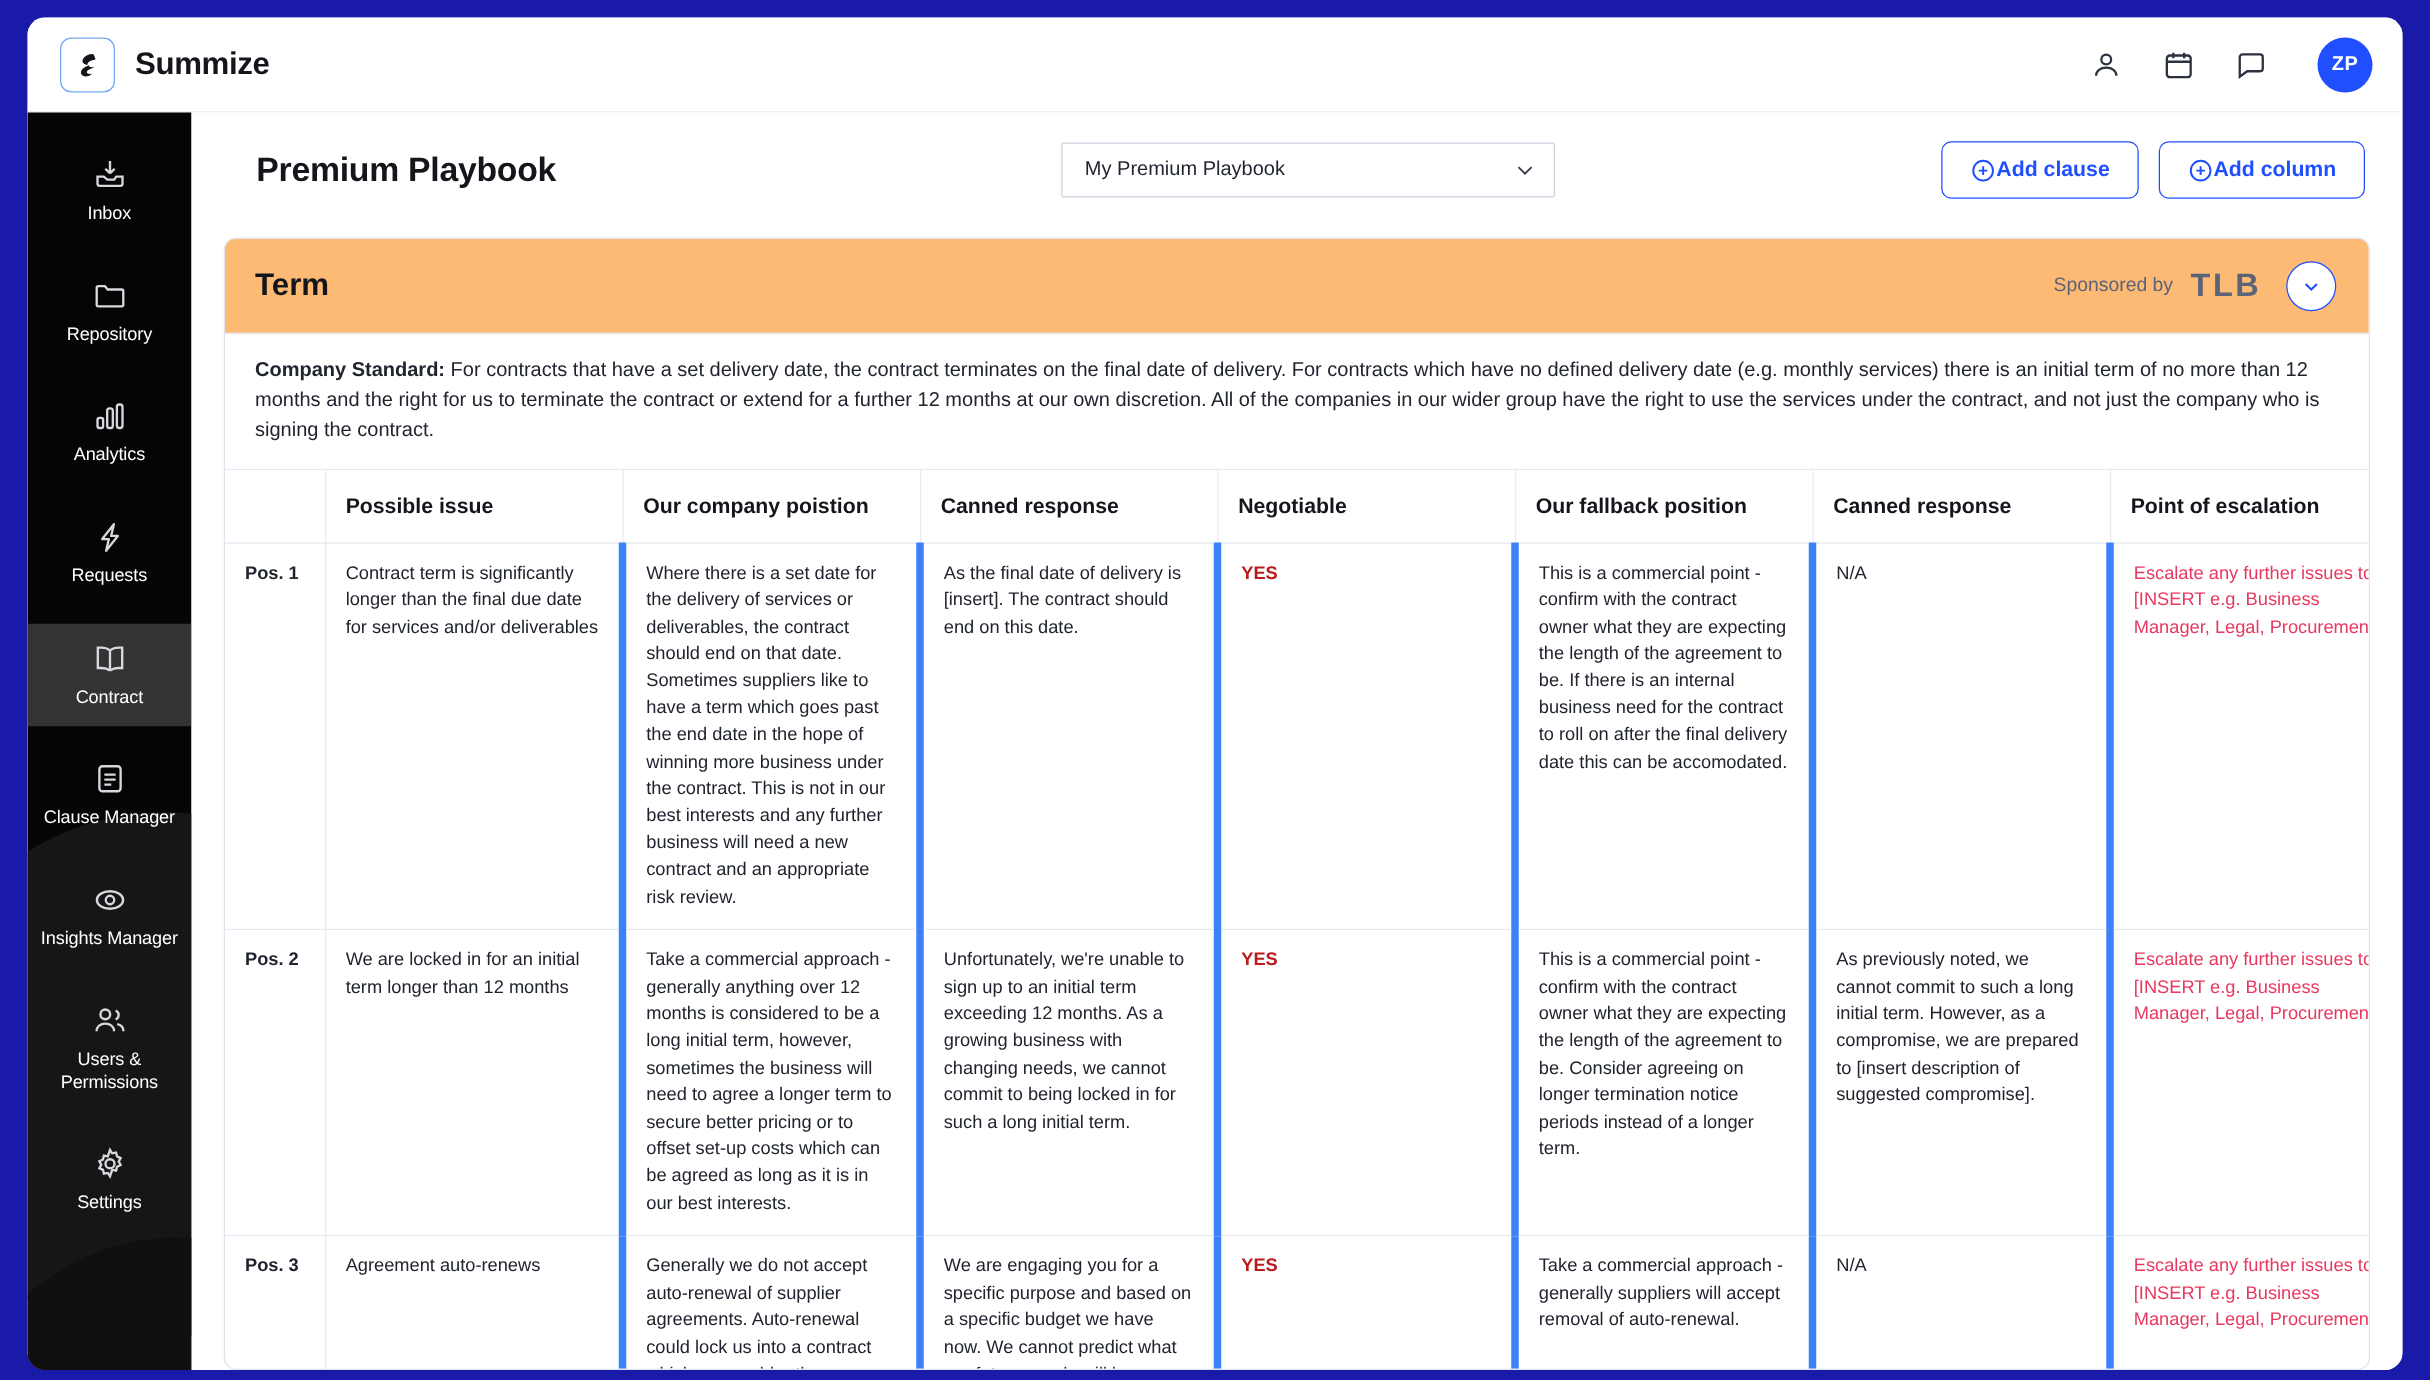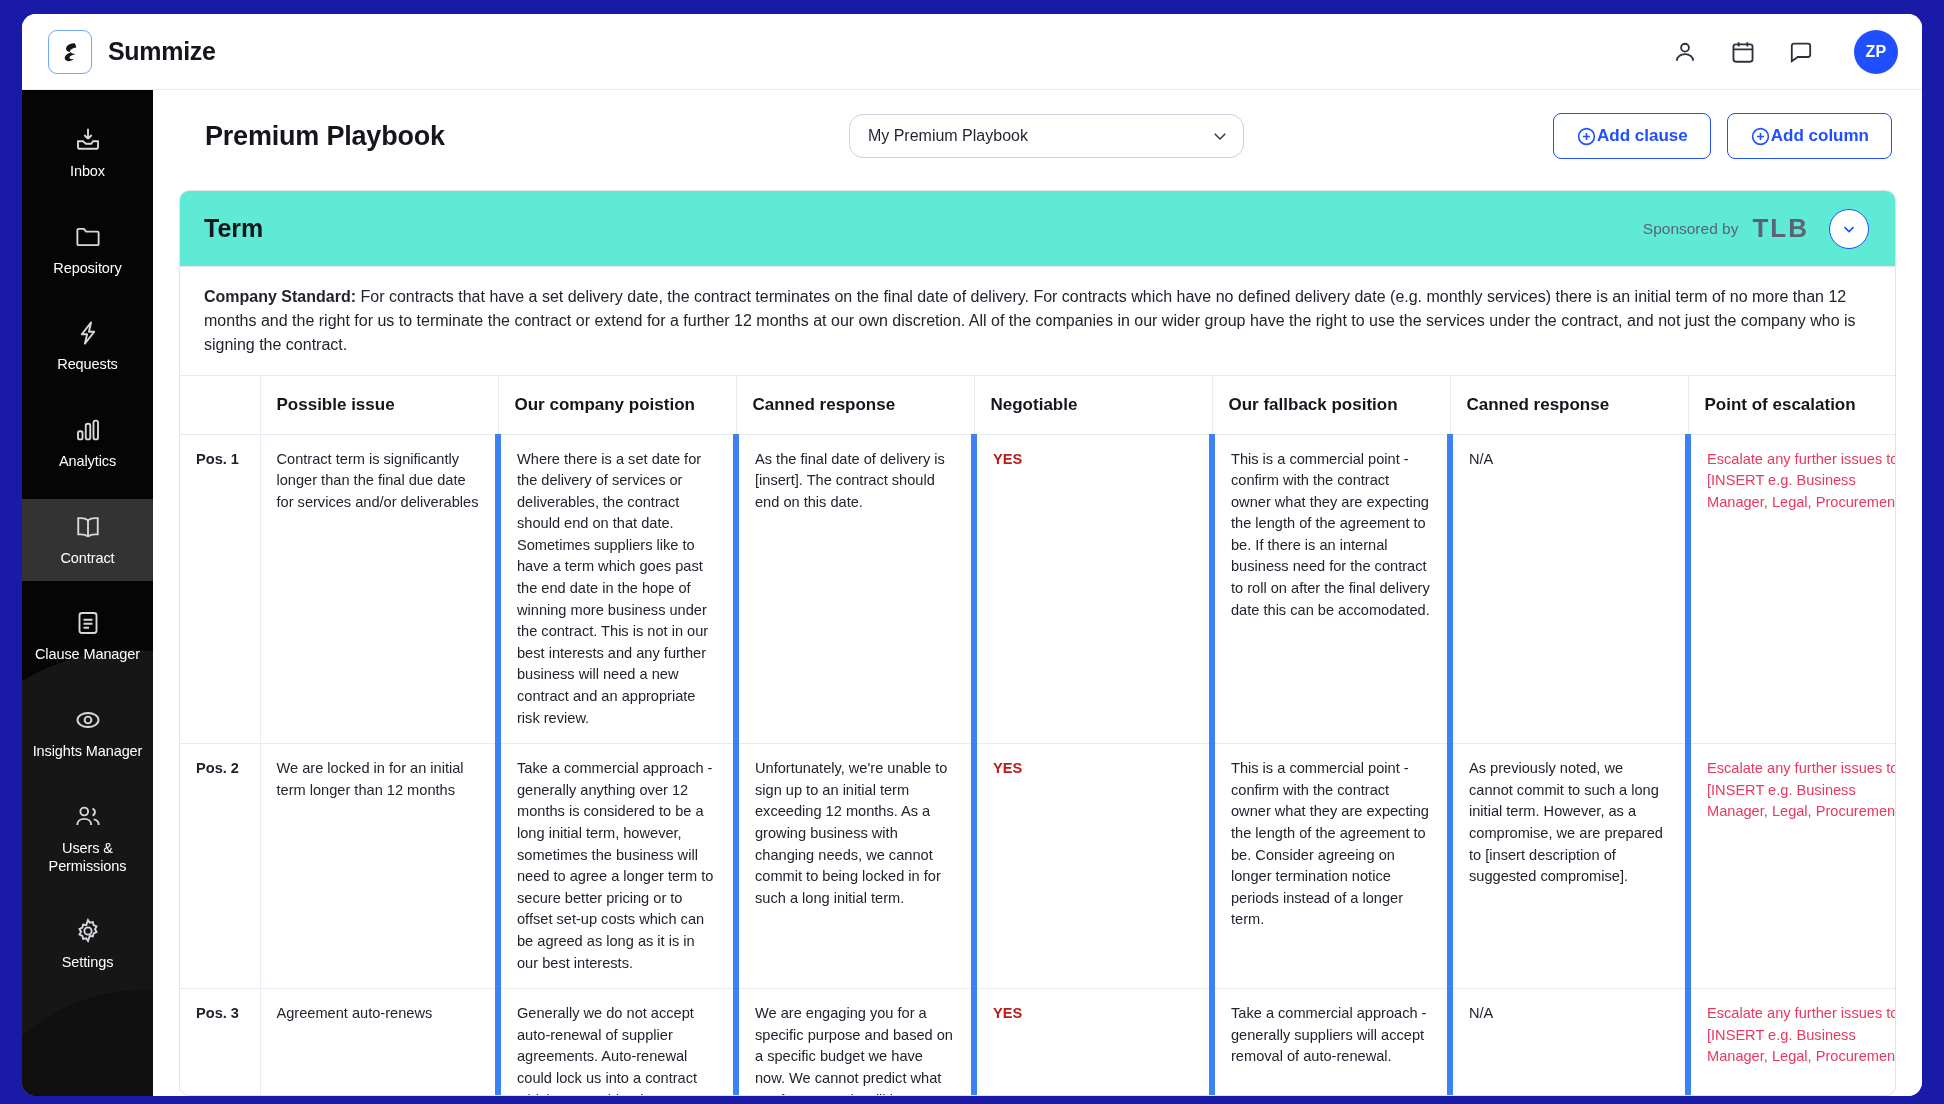--- a/index.html
+++ b/index.html
@@ -104,21 +104,21 @@
   }
   .page-head {
     height: 92px; min-height: 92px;
     display: flex; align-items: center; gap: 24px;
     padding-left: 26px;
   }
   .page-title { font-size: 27px; font-weight: bold; color: #14161c; letter-spacing: -0.2px; }
   .select-wrap {
     margin-left: 380px;
     width: 395px; height: 44px;
-    border: 1px solid #ccd1dd; border-radius: 14px;
+    border: 1px solid #ccd1dd; border-radius: 2px;
     display: flex; align-items: center;
     padding: 0 14px 0 18px;
     background: #fff; cursor: pointer;
   }
   .select-value { flex: 1; font-size: 16px; color: #1f2430; }
   .chev { width: 18px; height: 18px; color: #333a4a; }
   .head-spacer { flex: 1; }
   .head-btns { display: flex; gap: 16px; padding-right: 4px; }
   .btn {
     height: 46px; border: 1.5px solid #1f4fff; border-radius: 8px;
@@ -133,21 +133,21 @@
   
   .card {
     flex: 1; min-height: 0;
     border: 1px solid #dfe3ec; border-radius: 10px;
     margin: 8px 0 0 0;
     display: flex; flex-direction: column;
     overflow: hidden;
     background: #fff;
   }
   .card-head {
-    background: #5eead4;
+    background: #fdba74;
     height: 76px; min-height: 76px;
     display: flex; align-items: center;
     padding: 0 26px 0 24px;
     border-bottom: 1px solid #e5e9f1;
   }
   .card-title { font-size: 25px; font-weight: bold; color: #14161c; }
   .card-head-spacer { flex: 1; }
   .sponsored {
     display: flex; align-items: center; gap: 14px;
   }
@@ -248,33 +248,33 @@
       </div>
 
       <div class="nav-item">
         <svg class="nav-ico" viewBox="0 0 24 24" fill="none" stroke="currentColor" stroke-width="1.5">
           <path d="M3.5 6.5a1 1 0 011-1h4.2l1.8 2.2h9a1 1 0 011 1v8.8a1 1 0 01-1 1h-15a1 1 0 01-1-1V6.5z"></path>
         </svg>
         <div class="nav-label">Repository</div>
       </div>
 
       <div class="nav-item">
-        <svg class="nav-ico" viewBox="0 0 24 24" fill="none" stroke="currentColor" stroke-width="1.5" stroke-linejoin="round">
-          <path d="M14.5 3.5L7 13h4.3l-1.8 7.5L17 11h-4.3l1.8-7.5z"></path>
-        </svg>
-        <div class="nav-label">Requests</div>
-      </div>
-
-      <div class="nav-item">
         <svg class="nav-ico" viewBox="0 0 24 24" fill="none" stroke="currentColor" stroke-width="1.5">
           <rect x="4" y="13" width="3.6" height="6.5" rx="1.3"></rect>
           <rect x="10.2" y="7" width="3.6" height="12.5" rx="1.5"></rect>
           <rect x="16.4" y="4.5" width="3.6" height="15" rx="1.6"></rect>
         </svg>
         <div class="nav-label">Analytics</div>
+      </div>
+
+      <div class="nav-item">
+        <svg class="nav-ico" viewBox="0 0 24 24" fill="none" stroke="currentColor" stroke-width="1.5" stroke-linejoin="round">
+          <path d="M14.5 3.5L7 13h4.3l-1.8 7.5L17 11h-4.3l1.8-7.5z"></path>
+        </svg>
+        <div class="nav-label">Requests</div>
       </div>
 
       <div class="nav-item active">
         <svg class="nav-ico" viewBox="0 0 24 24" fill="none" stroke="currentColor" stroke-width="1.5">
           <path d="M12 6.6c-1.6-1.2-3.5-1.7-5.6-1.7H4.2v13h2.2c2.1 0 4 .5 5.6 1.7m0-13c1.6-1.2 3.5-1.7 5.6-1.7h2.2v13h-2.2c-2.1 0-4 .5-5.6 1.7m0-13v13"></path>
         </svg>
         <div class="nav-label">Contract</div>
       </div>
 
       <div class="nav-item">

